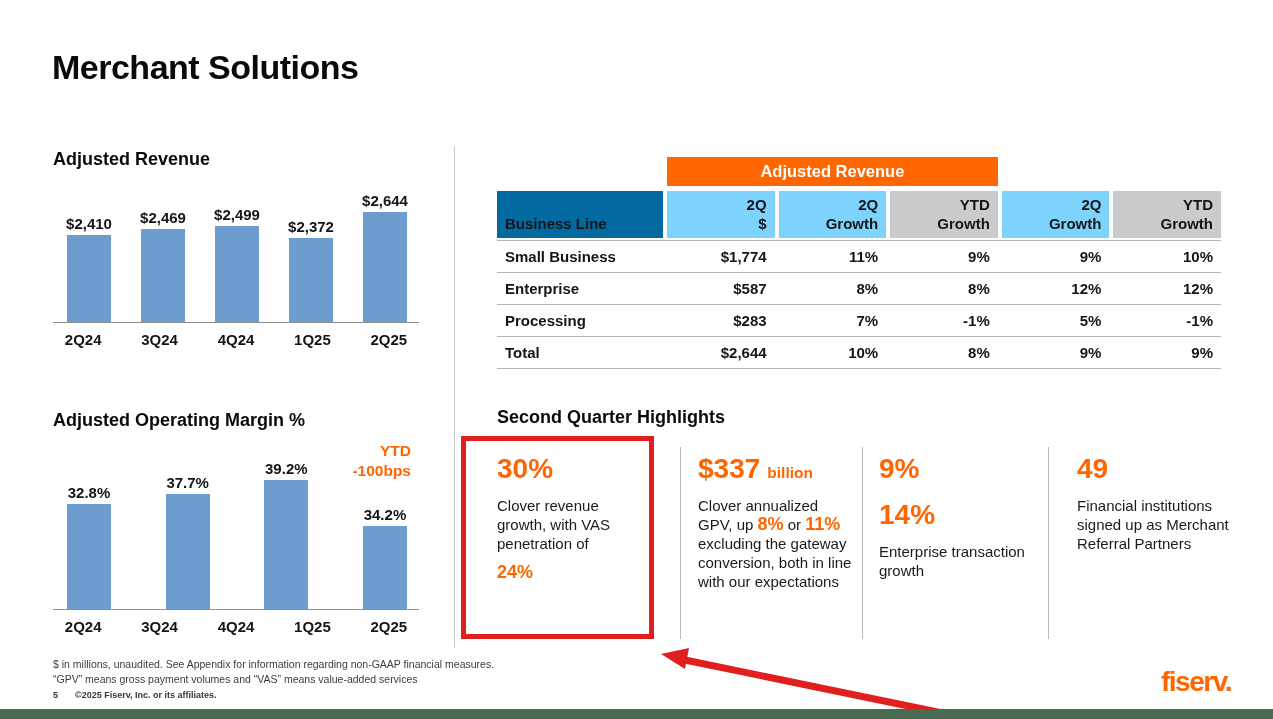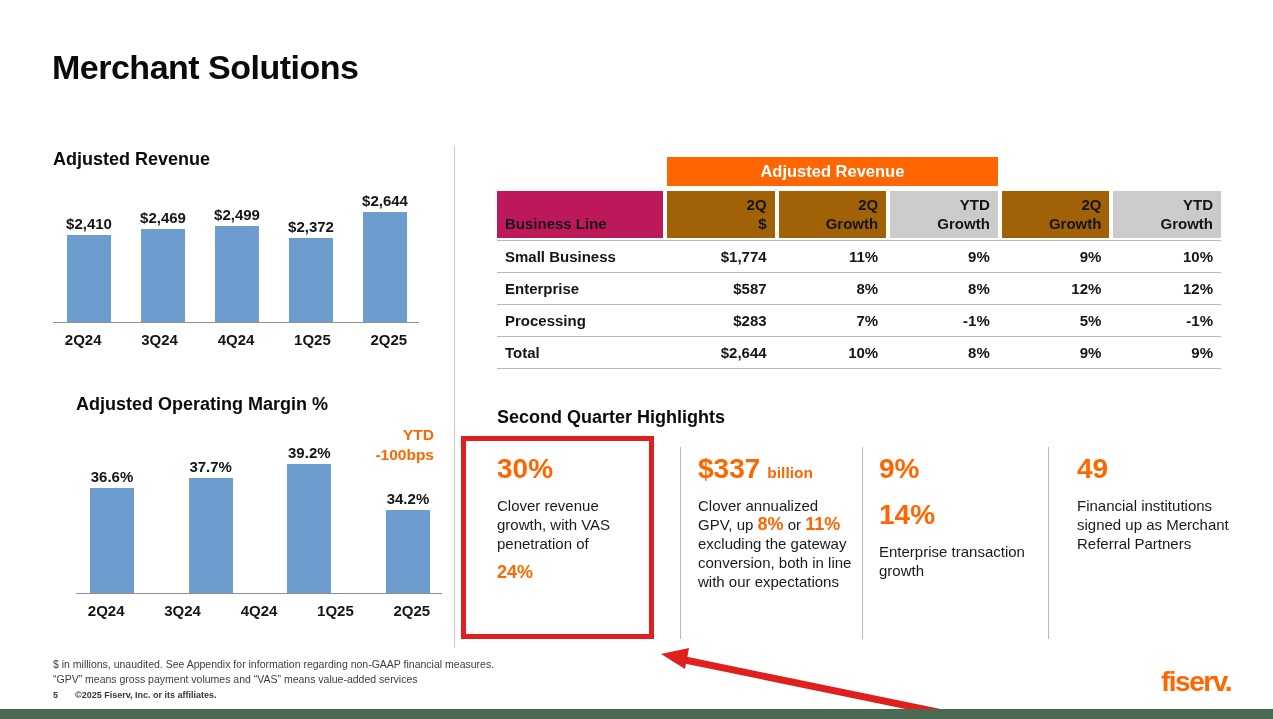--- a/index.html
+++ b/index.html
@@ -5,21 +5,21 @@
   * { margin:0; padding:0; box-sizing:border-box; }
   body { background:#e8e8e8; font-family:"Liberation Sans", sans-serif; }
   .slide { position:relative; width:1273px; height:719px; background:#ffffff; overflow:hidden; color:#151515; }
 
   
   .slide-title { position:absolute; left:52px; top:48px; font-size:34px; font-weight:700; letter-spacing:-0.5px; color:#0a0a0a; }
 
   
   .chart { position:absolute; left:53px; width:366px; }
   #chart-revenue { top:149px; height:220px; }
-  #chart-margin  { top:394px; height:240px;margin-left:23px; }
+  #chart-margin  { top:410px; height:240px; }
   .chart-title { font-size:18px; font-weight:700; color:#0a0a0a; }
   .bars { position:absolute; left:0; right:0; display:flex; justify-content:space-between; align-items:flex-end; padding:0 12px 0 14px; border-bottom:1px solid #8f8f8f; }
   #chart-revenue .bars { top:44px; height:130px; }
   #chart-margin  .bars { top:50px; height:150px; }
   .bar-cell { width:44px; display:flex; flex-direction:column; align-items:center; justify-content:flex-end; }
   .value-label { font-size:15px; font-weight:700; margin-bottom:3px; white-space:nowrap; }
   .bar { width:44px; }
   .cats { position:absolute; left:0; right:0; display:flex; justify-content:space-between; padding:0 4px;gap:24px; }
   #chart-revenue .cats { top:182px; }
   #chart-margin  .cats { top:208px; }
@@ -32,22 +32,22 @@
   
   .rev-table { position:absolute; left:497px; top:157px; width:724px; }
   .band-row, .head-row, .data-row { display:grid; grid-template-columns:166px 1fr 1fr 1fr 1fr 1fr; column-gap:4px; }
   .band-row { height:29px; margin-bottom:5px; }
   .band { background:#ff6600; color:#ffffff; font-size:16.5px; font-weight:700; display:flex; align-items:center; justify-content:center; }
   .band-adj { grid-column:2 / 5; }
   .band-org { grid-column:5 / 7; }
   .head-row { height:45px; margin-bottom:4px; }
   .head-cell { display:flex; flex-direction:column; justify-content:flex-end; align-items:flex-end; padding:4px 8px 5px 8px; font-size:15px; font-weight:700; line-height:19px; }
   .head-cell.first { align-items:flex-start; }
-  .g-dark  { background:#be185d; }
-  .g-light { background:#a16207; }
+  .g-dark  { background:#0369a1; }
+  .g-light { background:#7dd3fc; }
   .g-mid   { background:#cbcbcb; }
   .table-body { border-top:1px solid #b5b5b5; }
   .data-row { height:32px; align-items:center; border-bottom:1px solid #b5b5b5; font-size:15px; font-weight:700; }
   .cell-label { padding-left:8px; text-align:left; }
   .cell-val { text-align:right; padding-right:8px; }
 
   
   .highlights-heading { position:absolute; left:497px; top:407px; font-size:18px; font-weight:700; color:#0a0a0a; }
   .highlights { position:absolute; left:497px; top:447px; width:744px; display:flex; align-items:stretch; min-height:192px; }
   .hcol { padding-top:6px; }
@@ -113,21 +113,21 @@
   </div>
 
   <div class="chart" id="chart-margin">
     <div class="chart-title">Adjusted Operating Margin %</div>
     <div class="ytd-note">
       <div>YTD</div>
       <div>-100bps</div>
     </div>
     <div class="bars">
         <div class="bar-cell">
-          <div class="value-label">36.6%</div>
+          <div class="value-label">32.8%</div>
           <div class="bar" style="height: 105px; background: rgb(109, 157, 206);"></div>
         </div>
         <div class="bar-cell">
           <div class="value-label">37.7%</div>
           <div class="bar" style="height: 115px; background: rgb(109, 157, 206);"></div>
         </div>
         <div class="bar-cell">
           <div class="value-label">39.2%</div>
           <div class="bar" style="height: 129px; background: rgb(109, 157, 206);"></div>
         </div>

